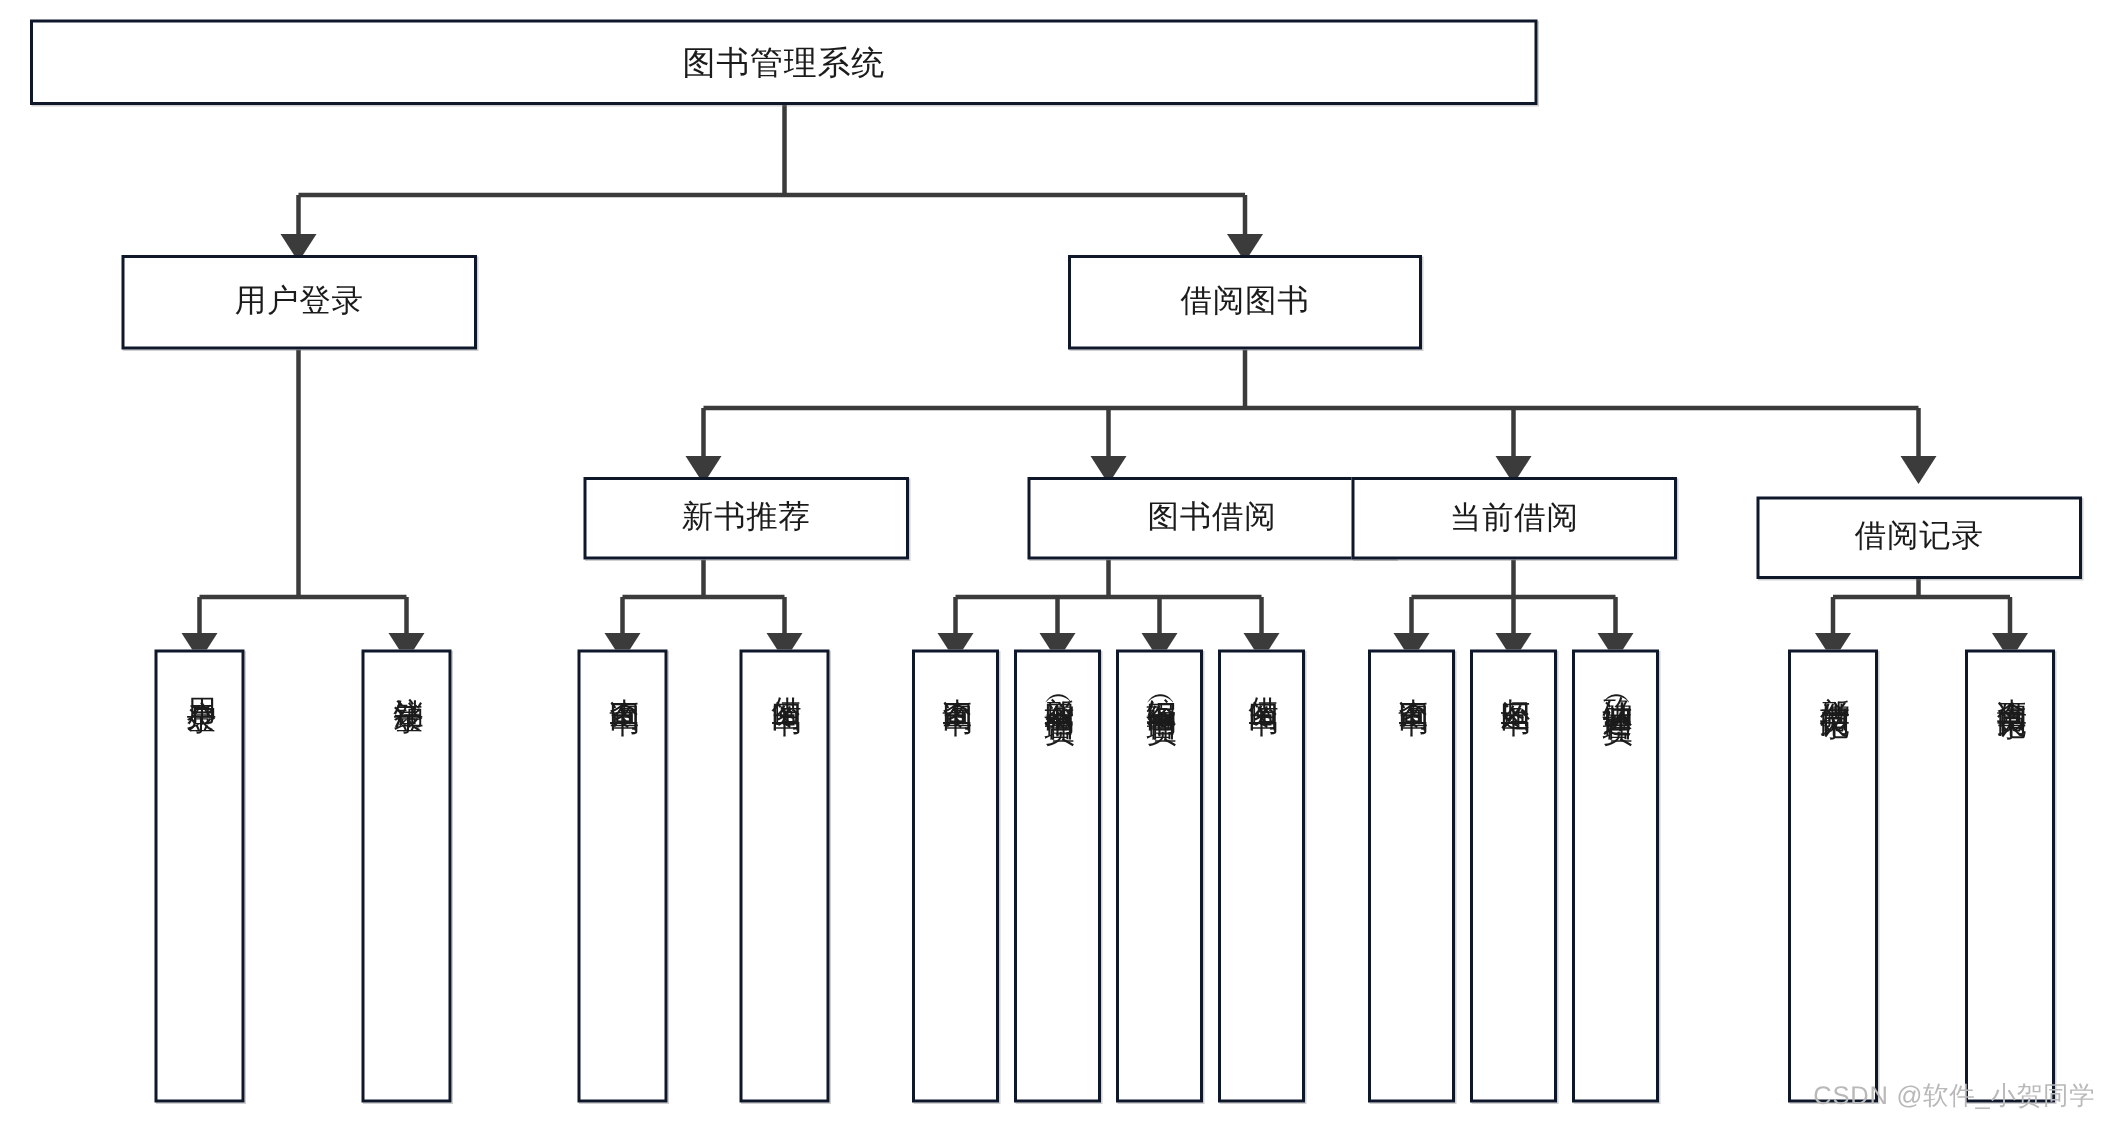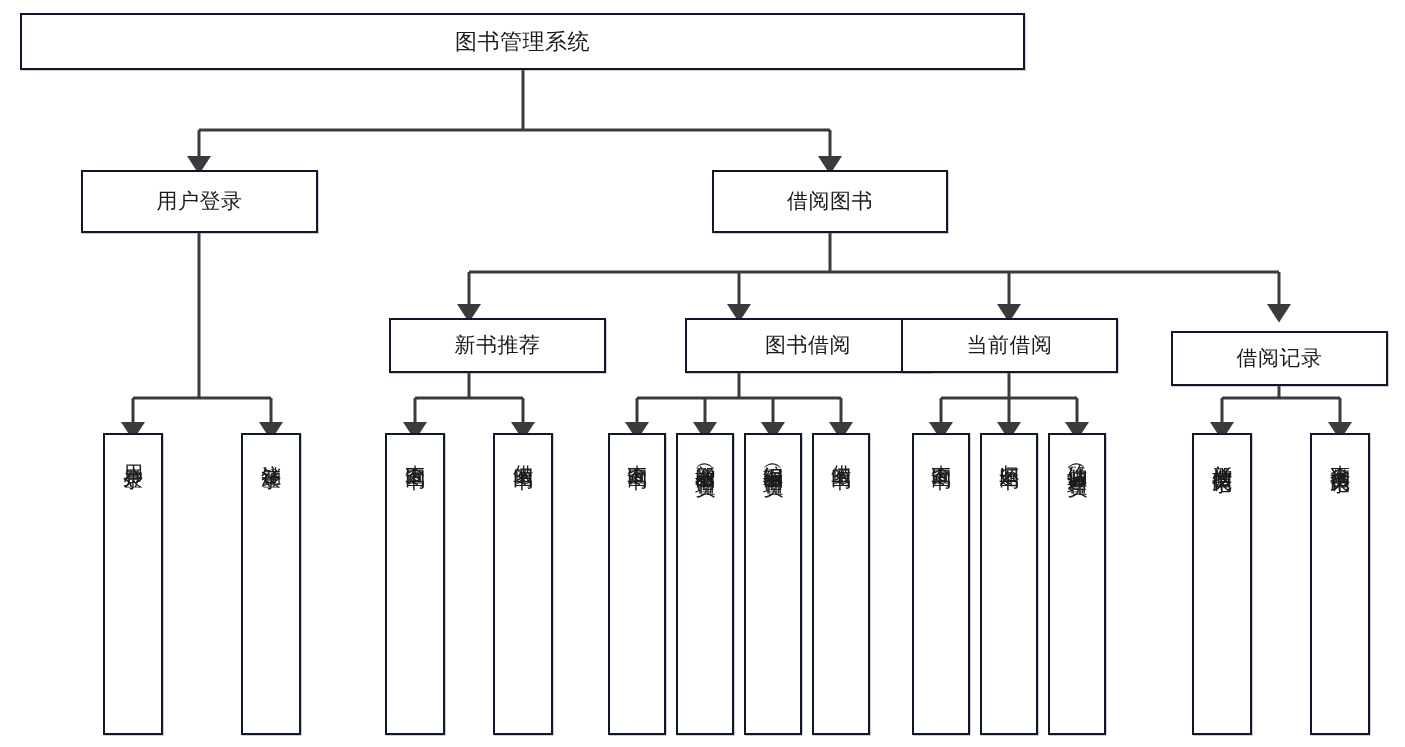--- a/index.html
+++ b/index.html
@@ -197,14 +197,15 @@
     <span class="node-label">确认归还（管理员）</span>
   </div>
 
   <div class="node vertical" style="left:1192px; top:433px; width:60px; height:302px;">
     <span class="node-label">新增借阅记录</span>
   </div>
   <div class="node vertical" style="left:1310px; top:433px; width:60px; height:302px;">
     <span class="node-label">查询借阅记录</span>
   </div>
 
+  <div id="watermark">CSDN @软件_小贺同学</div>
 
 </div>
 
 </body></html>

